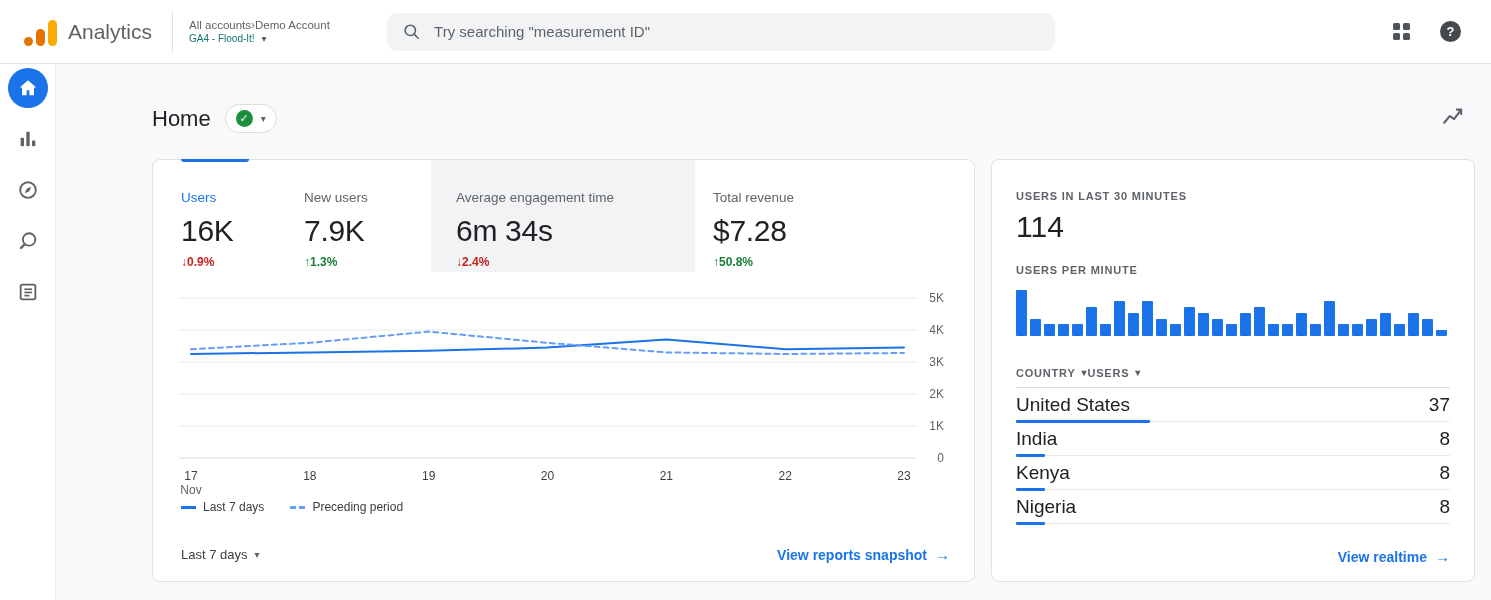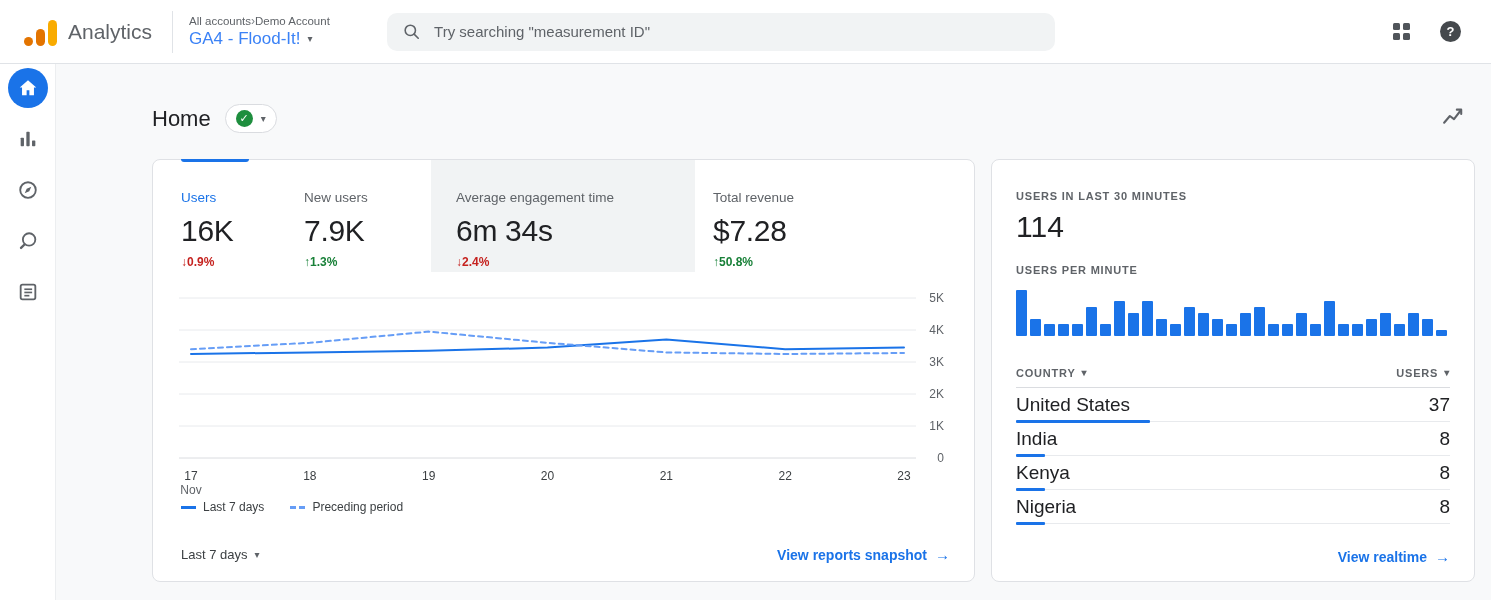--- a/index.html
+++ b/index.html
@@ -12,21 +12,21 @@
   .ga-logo{display:flex;align-items:flex-end;gap:3px;height:28px}
   .ga-dot{width:9px;height:9px;border-radius:50%;background:#e37400}
   .ga-mid{width:9px;height:17px;border-radius:5px;background:#e37400}
   .ga-tall{width:9px;height:26px;border-radius:5px;background:#f9ab00}
   .app-title{font-size:21px;color:#5f6368}
   .v-divider{width:1px;height:42px;background:#e0e3e7}
   .account-area{padding-left:16px;cursor:pointer;min-width:186px}
   .breadcrumb{display:flex;align-items:flex-end;font-size:11.5px;color:#5f6368}
   .bc-sep{font-size:12px;line-height:1;color:#80868b}
   .property-row{display:flex;align-items:center;gap:7px;margin-top:2px}
-  .property-name{font-size:17px;color:#3b82f6}
+  .property-name{font-size:10px;color:#0f766e}
   .caret{font-size:10px;color:#5f6368}
   .search-bar{display:flex;align-items:center;gap:13px;margin-left:28px;width:668px;height:38px;background:#f1f3f4;border-radius:10px;padding:0 15px;cursor:text}
   .search-input{flex:1;border:none;outline:none;background:transparent;font-size:15px;color:#3c4043;font-family:inherit}
   .search-input::placeholder{color:#5f6368}
   .header-actions{margin-left:auto;display:flex;align-items:center;gap:30px;padding-right:30px}
   .grid-icon{display:grid;grid-template-columns:7px 7px;gap:3px;cursor:pointer}
   .grid-icon span{width:7px;height:7px;background:#50555a;border-radius:1.5px}
   .help-icon{width:21px;height:21px;border-radius:50%;background:#45494d;color:#fff;font-size:13px;font-weight:bold;display:flex;align-items:center;justify-content:center;cursor:pointer}
 
   
@@ -71,21 +71,21 @@
   .card-footer{position:absolute;left:0;right:0;bottom:0;display:flex;justify-content:space-between;align-items:center;padding:0 24px 18px 28px}
   .date-range{display:flex;align-items:center;gap:7px;font-size:13px;color:#3c4043;cursor:pointer}
   .blue-link{display:flex;align-items:center;gap:8px;color:#1a73e8;font-size:14px;font-weight:bold;text-decoration:none;cursor:pointer}
   .arrow{font-size:15px}
 
   
   .rt-label{font-size:11px;font-weight:bold;letter-spacing:.8px;color:#5f6368}
   .rt-value{font-size:30px;color:#202124;margin:8px 0 20px}
   .minute-bars{display:flex;align-items:flex-end;gap:3px;height:48px;margin-top:12px}
   .mbar{width:11px;background:#1a73e8;border-radius:1px}
-  .rt-table-header{display:flex;justify-content:space-between;align-items:center;margin-top:22px;height:30px;border-bottom:1px solid #dadce0}
+  .rt-table-header{display:flex;align-items:center;margin-top:22px;height:30px;border-bottom:1px solid #dadce0}
   .rt-col{display:flex;align-items:center;gap:6px;font-size:11px;font-weight:bold;letter-spacing:.8px;color:#5f6368;cursor:pointer}
   .c-row{position:relative;display:flex;justify-content:space-between;align-items:center;height:34px;border-bottom:1px solid #e8eaed;font-size:19px;color:#202124}
   .c-bar{position:absolute;left:0;bottom:-2px;height:3px;background:#1a73e8;border-radius:1px}
   .rt-footer{position:absolute;right:24px;bottom:16px}
 </style>
 </head>
 <body>
 
 <header class="top-bar">
   <div class="logo-area">

